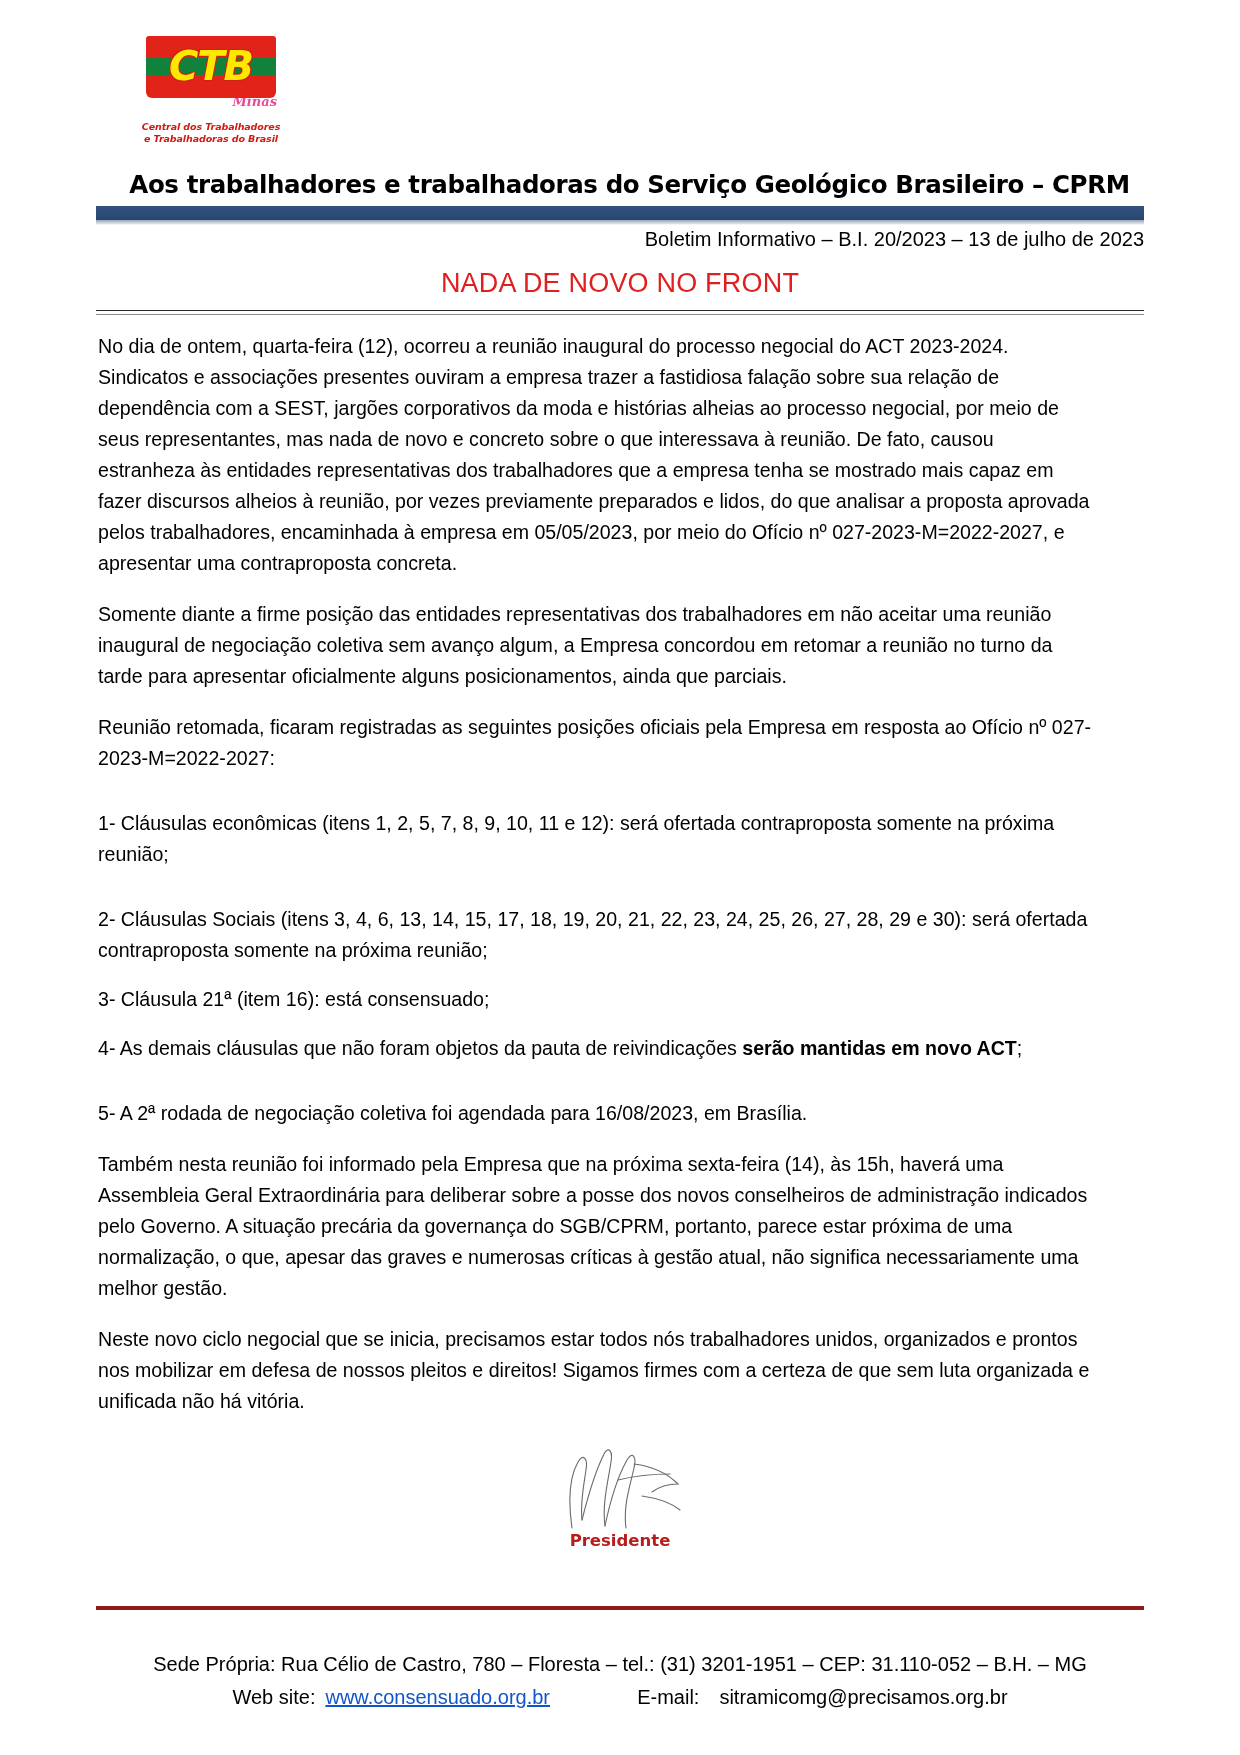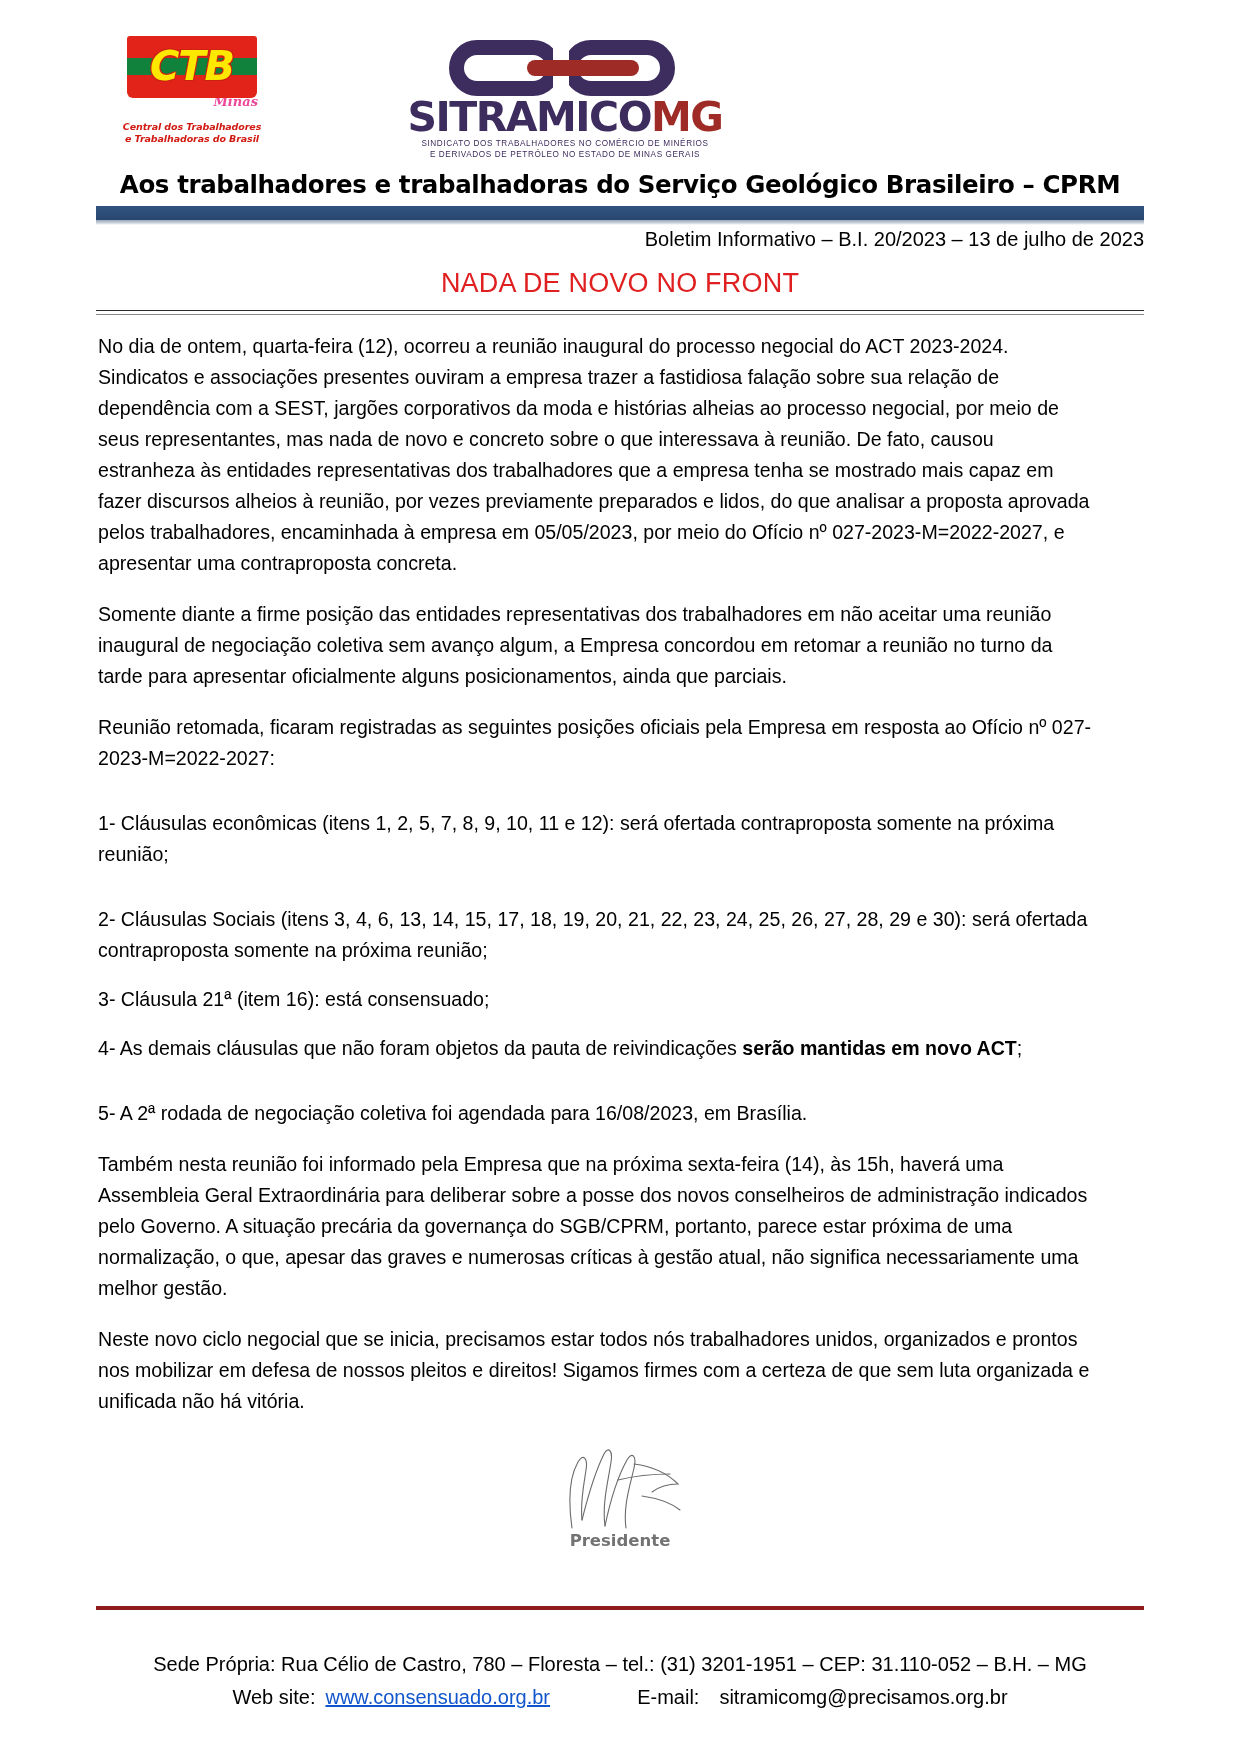--- a/index.html
+++ b/index.html
@@ -12,20 +12,21 @@
     color: #000000;
   }
   .page {
     position: relative;
     width: 1240px;
     height: 1755px;
     margin: 0 auto;
     background: #ffffff;
     overflow: hidden;
     box-sizing: border-box;
+    padding-left: 19px;
   }
 
   
   .header {
     position: relative;
     height: 180px;
   }
 
   
   .ctb-logo {
@@ -254,21 +255,21 @@
     font-size: 16.5px;
     line-height: 21px;
     color: #111111;
     margin-top: -6px;
   }
   .sig-role {
     font-family: "DejaVu Sans", sans-serif;
     font-weight: bold;
     font-size: 16.5px;
     line-height: 21px;
-    color: #737373;
+    color: #b91c1c;
   }
 
   
   .footer-rule {
     position: absolute;
     left: 96px;
     right: 96px;
     top: 1606px;
     height: 4px;
     background: #8E1C1C;
@@ -302,33 +303,20 @@
         <div class="green-band"></div>
         <div class="ctb-text">CTB</div>
       </div>
       <div class="ctb-minas">Minas</div>
       <div class="ctb-sub">
         <div>Central dos Trabalhadores</div>
         <div>e Trabalhadoras do Brasil</div>
       </div>
     </div>
 
-    <div class="sitram-logo">
-      <div class="chain">
-        <div class="link left"></div>
-        <div class="link right"></div>
-        <div class="notch"></div>
-        <div class="bar"></div>
-      </div>
-      <div class="sitram-word"><span>SITRAMICO</span><span class="mg">MG</span></div>
-      <div class="sitram-sub">
-        <div>SINDICATO DOS TRABALHADORES NO COMÉRCIO DE MINÉRIOS</div>
-        <div>E DERIVADOS DE PETRÓLEO NO ESTADO DE MINAS GERAIS</div>
-      </div>
-    </div>
 
     <div class="headline">Aos trabalhadores e trabalhadoras do Serviço Geológico Brasileiro – CPRM</div>
   </div>
 
   <div class="blue-rule"></div>
   <div class="blue-rule-shadow"></div>
 
   <div class="bulletin-line">Boletim Informativo – B.I. 20/2023 – 13 de julho de 2023</div>
 
   <div class="red-title">NADA DE NOVO NO FRONT</div>

